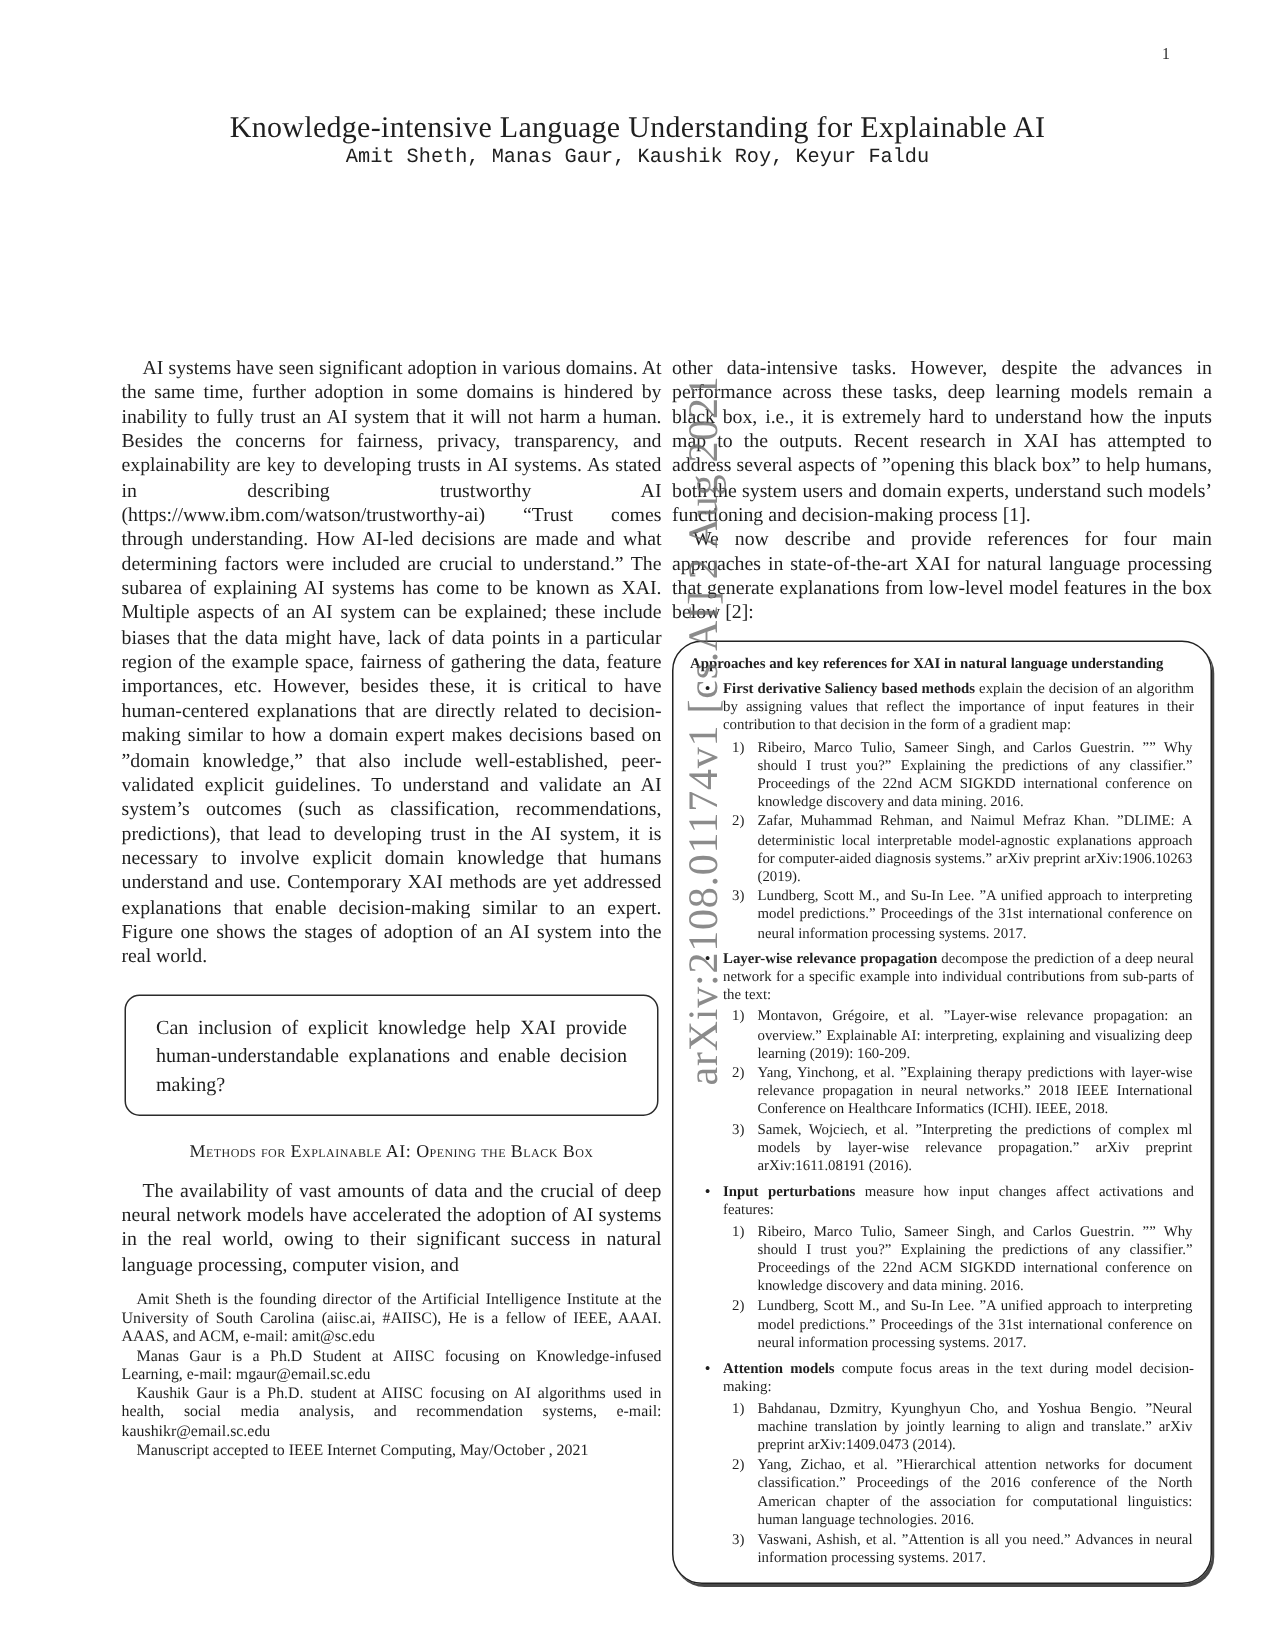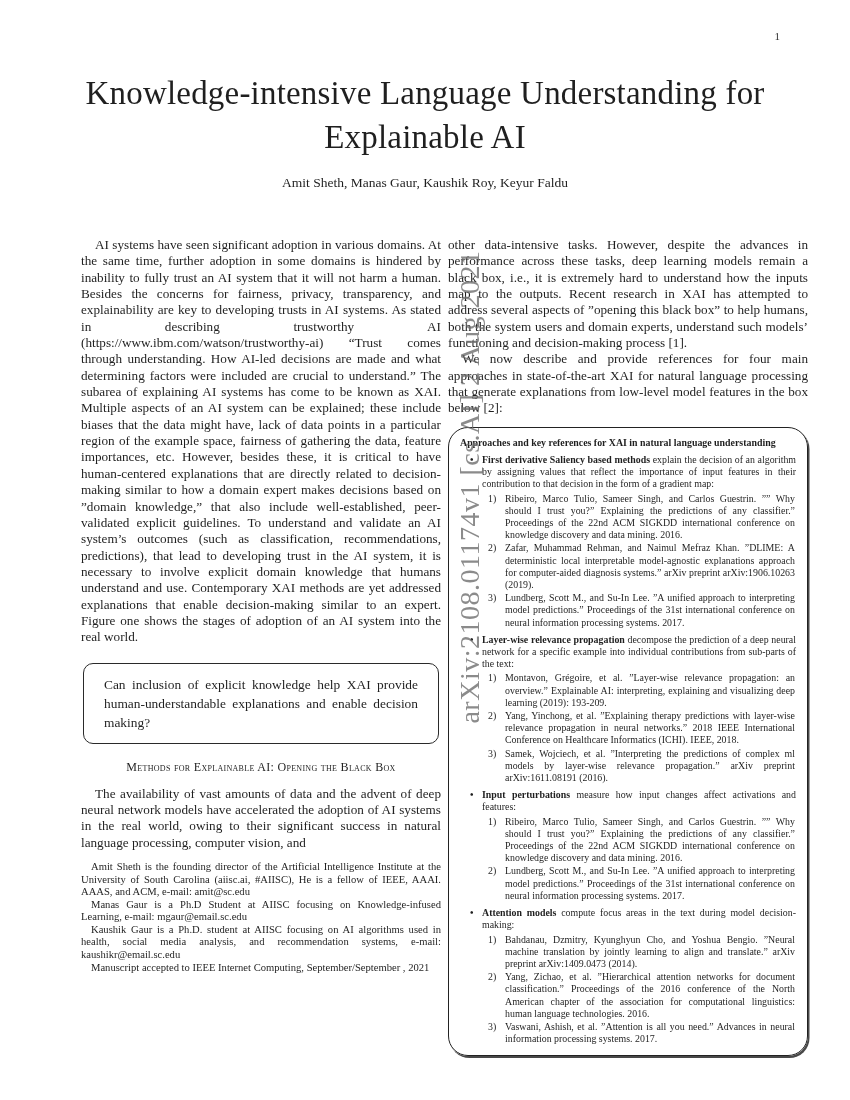--- a/index.html
+++ b/index.html
@@ -4,22 +4,22 @@
 <style>
   html,body{margin:0;padding:0;background:#e8e8e8;}
   .page{
     position:relative;width:850px;height:1100px;margin:0 auto;
     background:#ffffff;overflow:hidden;
     font-family:"Liberation Serif","DejaVu Serif",serif;
     color:#1f1f1f;
   }
   .page-number{position:absolute;top:30px;right:70px;font-size:11px;color:#333;}
   .title-block{position:absolute;top:72px;left:65px;width:720px;text-align:center;}
-  .paper-title{font-size:33px;font-weight:400;line-height:1.32;margin:0;letter-spacing:.2px;}
-  .authors{margin-top:16px;font-size:13.5px;}
+  .paper-title{font-size:20px;font-weight:400;line-height:1.32;margin:0;letter-spacing:.2px;}
+  .authors{font-size:13.5px;font-family:Liberation Mono, monospace;}
   .col{position:absolute;top:237px;width:360px;font-size:13.2px;line-height:16.35px;text-align:justify;}
   .col-left{left:81px;}
   .col-right{left:448px;}
   .para{margin:0;}
   .para.indent{text-indent:14px;}
   .callout{
     margin:17px 2px 0 2px;border:1.6px solid #2a2a2a;border-radius:10px;
     padding:11px 20px;font-weight:normal;font-size:13.4px;line-height:19px;
   }
   .section-heading{
@@ -64,42 +64,42 @@
     <h1 class="paper-title">Knowledge-intensive Language Understanding for Explainable AI</h1>
     <div class="authors">Amit Sheth, Manas Gaur, Kaushik Roy, Keyur Faldu</div>
   </div>
 
   <div class="watermark">arXiv:2108.01174v1  [cs.AI]  2 Aug 2021</div>
 
   <div class="col col-left">
     <p class="para indent">AI systems have seen significant adoption in various domains. At the same time, further adoption in some domains is hindered by inability to fully trust an AI system that it will not harm a human. Besides the concerns for fairness, privacy, transparency, and explainability are key to developing trusts in AI systems. As stated in describing trustworthy AI (https://www.ibm.com/watson/trustworthy-ai) “Trust comes through understanding. How AI-led decisions are made and what determining factors were included are crucial to understand.” The subarea of explaining AI systems has come to be known as XAI. Multiple aspects of an AI system can be explained; these include biases that the data might have, lack of data points in a particular region of the example space, fairness of gathering the data, feature importances, etc. However, besides these, it is critical to have human-centered explanations that are directly related to decision-making similar to how a domain expert makes decisions based on ”domain knowledge,” that also include well-established, peer-validated explicit guidelines. To understand and validate an AI system’s outcomes (such as classification, recommendations, predictions), that lead to developing trust in the AI system, it is necessary to involve explicit domain knowledge that humans understand and use. Contemporary XAI methods are yet addressed explanations that enable decision-making similar to an expert. Figure one shows the stages of adoption of an AI system into the real world.</p>
     <div class="callout">Can inclusion of explicit knowledge help XAI provide human-understandable explanations and enable decision making?</div>
     <h2 class="section-heading">Methods for Explainable AI: Opening the Black Box</h2>
-    <p class="para indent after-heading">The availability of vast amounts of data and the advent of deep neural network models have accelerated the adoption of AI systems in the real world, owing to their significant success in natural language processing, computer vision, and</p>
+    <p class="para indent after-heading">The availability of vast amounts of data and the crucial of deep neural network models have accelerated the adoption of AI systems in the real world, owing to their significant success in natural language processing, computer vision, and</p>
     <div class="footnotes">
         <p class="footnote">Amit Sheth is the founding director of the Artificial Intelligence Institute at the University of South Carolina (aiisc.ai, #AIISC), He is a fellow of IEEE, AAAI. AAAS, and ACM, e-mail: amit@sc.edu</p>
         <p class="footnote">Manas Gaur is a Ph.D Student at AIISC focusing on Knowledge-infused Learning, e-mail: mgaur@email.sc.edu</p>
         <p class="footnote">Kaushik Gaur is a Ph.D. student at AIISC focusing on AI algorithms used in health, social media analysis, and recommendation systems, e-mail: kaushikr@email.sc.edu</p>
-        <p class="footnote">Manuscript accepted to IEEE Internet Computing, September/September , 2021</p>
+        <p class="footnote">Manuscript accepted to IEEE Internet Computing, May/October , 2021</p>
       </div>
   </div>
 
   <div class="col col-right">
     <p class="para">other data-intensive tasks. However, despite the advances in performance across these tasks, deep learning models remain a black box, i.e., it is extremely hard to understand how the inputs map to the outputs. Recent research in XAI has attempted to address several aspects of ”opening this black box” to help humans, both the system users and domain experts, understand such models’ functioning and decision-making process [1].</p>
     <p class="para indent">We now describe and provide references for four main approaches in state-of-the-art XAI for natural language processing that generate explanations from low-level model features in the box below [2]:</p>
     <div class="xai-box">
       <p class="xai-box-title">Approaches and key references for XAI in natural language understanding</p>
       <ul class="xai-list">
           <li class="xai-item"><span class="lead">First derivative Saliency based methods</span><span> explain the decision of an algorithm by assigning values that reflect the importance of input features in their contribution to that decision in the form of a gradient map:</span><ol class="refs">
               <li>Ribeiro, Marco Tulio, Sameer Singh, and Carlos Guestrin. ”” Why should I trust you?” Explaining the predictions of any classifier.” Proceedings of the 22nd ACM SIGKDD international conference on knowledge discovery and data mining. 2016.</li>
               <li>Zafar, Muhammad Rehman, and Naimul Mefraz Khan. ”DLIME: A deterministic local interpretable model-agnostic explanations approach for computer-aided diagnosis systems.” arXiv preprint arXiv:1906.10263 (2019).</li>
               <li>Lundberg, Scott M., and Su-In Lee. ”A unified approach to interpreting model predictions.” Proceedings of the 31st international conference on neural information processing systems. 2017.</li>
             </ol></li>
           <li class="xai-item"><span class="lead">Layer-wise relevance propagation</span><span> decompose the prediction of a deep neural network for a specific example into individual contributions from sub-parts of the text:</span><ol class="refs">
-              <li>Montavon, Grégoire, et al. ”Layer-wise relevance propagation: an overview.” Explainable AI: interpreting, explaining and visualizing deep learning (2019): 193-209.</li>
+              <li>Montavon, Grégoire, et al. ”Layer-wise relevance propagation: an overview.” Explainable AI: interpreting, explaining and visualizing deep learning (2019): 160-209.</li>
               <li>Yang, Yinchong, et al. ”Explaining therapy predictions with layer-wise relevance propagation in neural networks.” 2018 IEEE International Conference on Healthcare Informatics (ICHI). IEEE, 2018.</li>
               <li>Samek, Wojciech, et al. ”Interpreting the predictions of complex ml models by layer-wise relevance propagation.” arXiv preprint arXiv:1611.08191 (2016).</li>
             </ol></li>
           <li class="xai-item"><span class="lead">Input perturbations</span><span> measure how input changes affect activations and features:</span><ol class="refs">
               <li>Ribeiro, Marco Tulio, Sameer Singh, and Carlos Guestrin. ”” Why should I trust you?” Explaining the predictions of any classifier.” Proceedings of the 22nd ACM SIGKDD international conference on knowledge discovery and data mining. 2016.</li>
               <li>Lundberg, Scott M., and Su-In Lee. ”A unified approach to interpreting model predictions.” Proceedings of the 31st international conference on neural information processing systems. 2017.</li>
             </ol></li>
           <li class="xai-item"><span class="lead">Attention models</span><span> compute focus areas in the text during model decision-making:</span><ol class="refs">
               <li>Bahdanau, Dzmitry, Kyunghyun Cho, and Yoshua Bengio. ”Neural machine translation by jointly learning to align and translate.” arXiv preprint arXiv:1409.0473 (2014).</li>
               <li>Yang, Zichao, et al. ”Hierarchical attention networks for document classification.” Proceedings of the 2016 conference of the North American chapter of the association for computational linguistics: human language technologies. 2016.</li>

